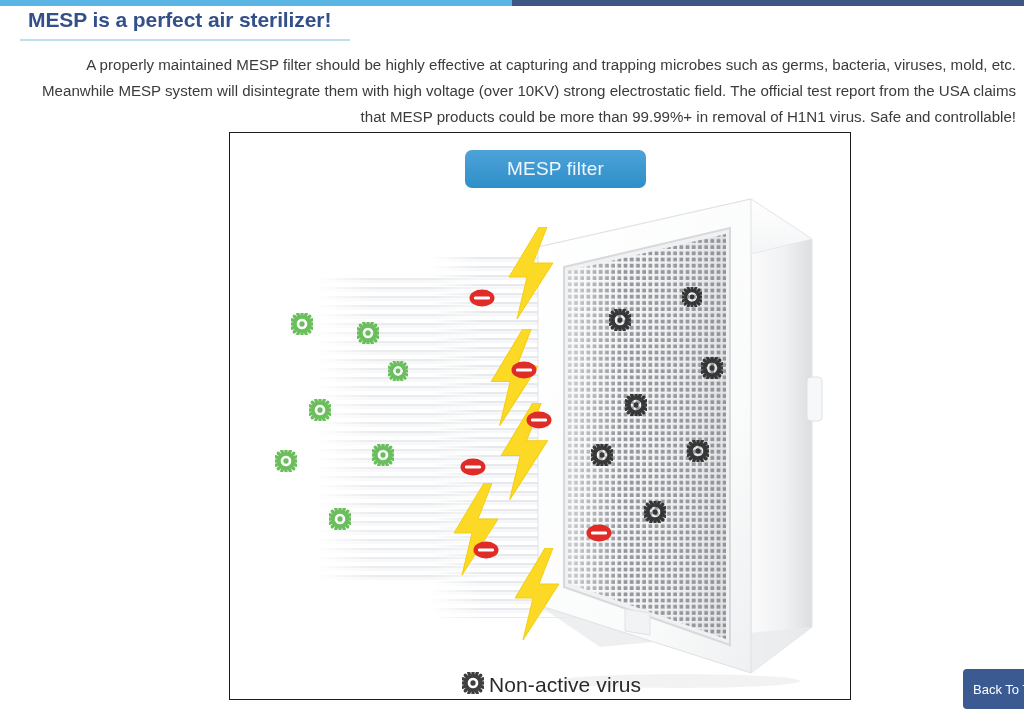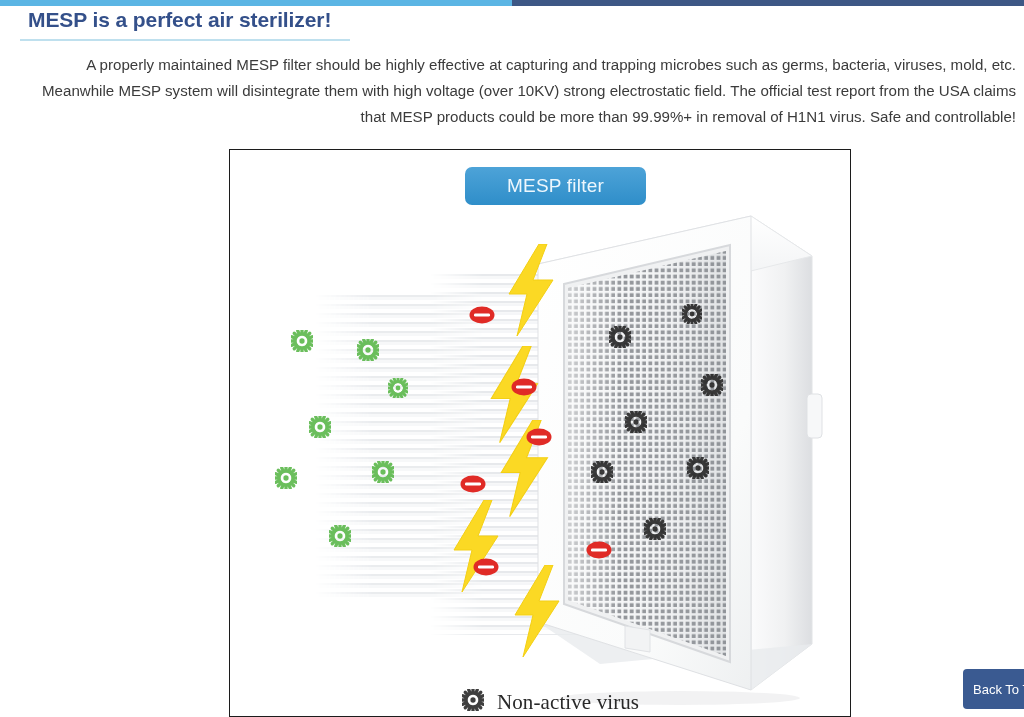--- a/index.html
+++ b/index.html
@@ -66,21 +66,21 @@
     font-size: 15.1px;
     line-height: 26px;
     color: #3b3b3b;
     text-align: right;
   }
 
   
   #figure {
     position: absolute;
     left: 229px;
-    top: 143px;
+    top: 126px;
     width: 622px;
     height: 568px;
     border: 1px solid #1c1c1c;
     background: #fff;
     overflow: hidden;
   }
 
   
   #mesp-pill {
     position: absolute;
@@ -138,22 +138,21 @@
   
   .virus-g, .virus-d, .minus, .bolt, .legend-virus { position: absolute; }
 
   
   #legend {
     position: absolute;
     left: 232px;
     top: 539px;
     display: flex;
     align-items: center;
-    gap: 13px;
-    font-family: Liberation Serif, serif;
+    gap: 5px;
   }
   #legend-label {
     font-size: 21px;
     color: #2a2a2a;
     letter-spacing: 0.1px;
   }
 
   
   #back-to-top {
     position: absolute;

